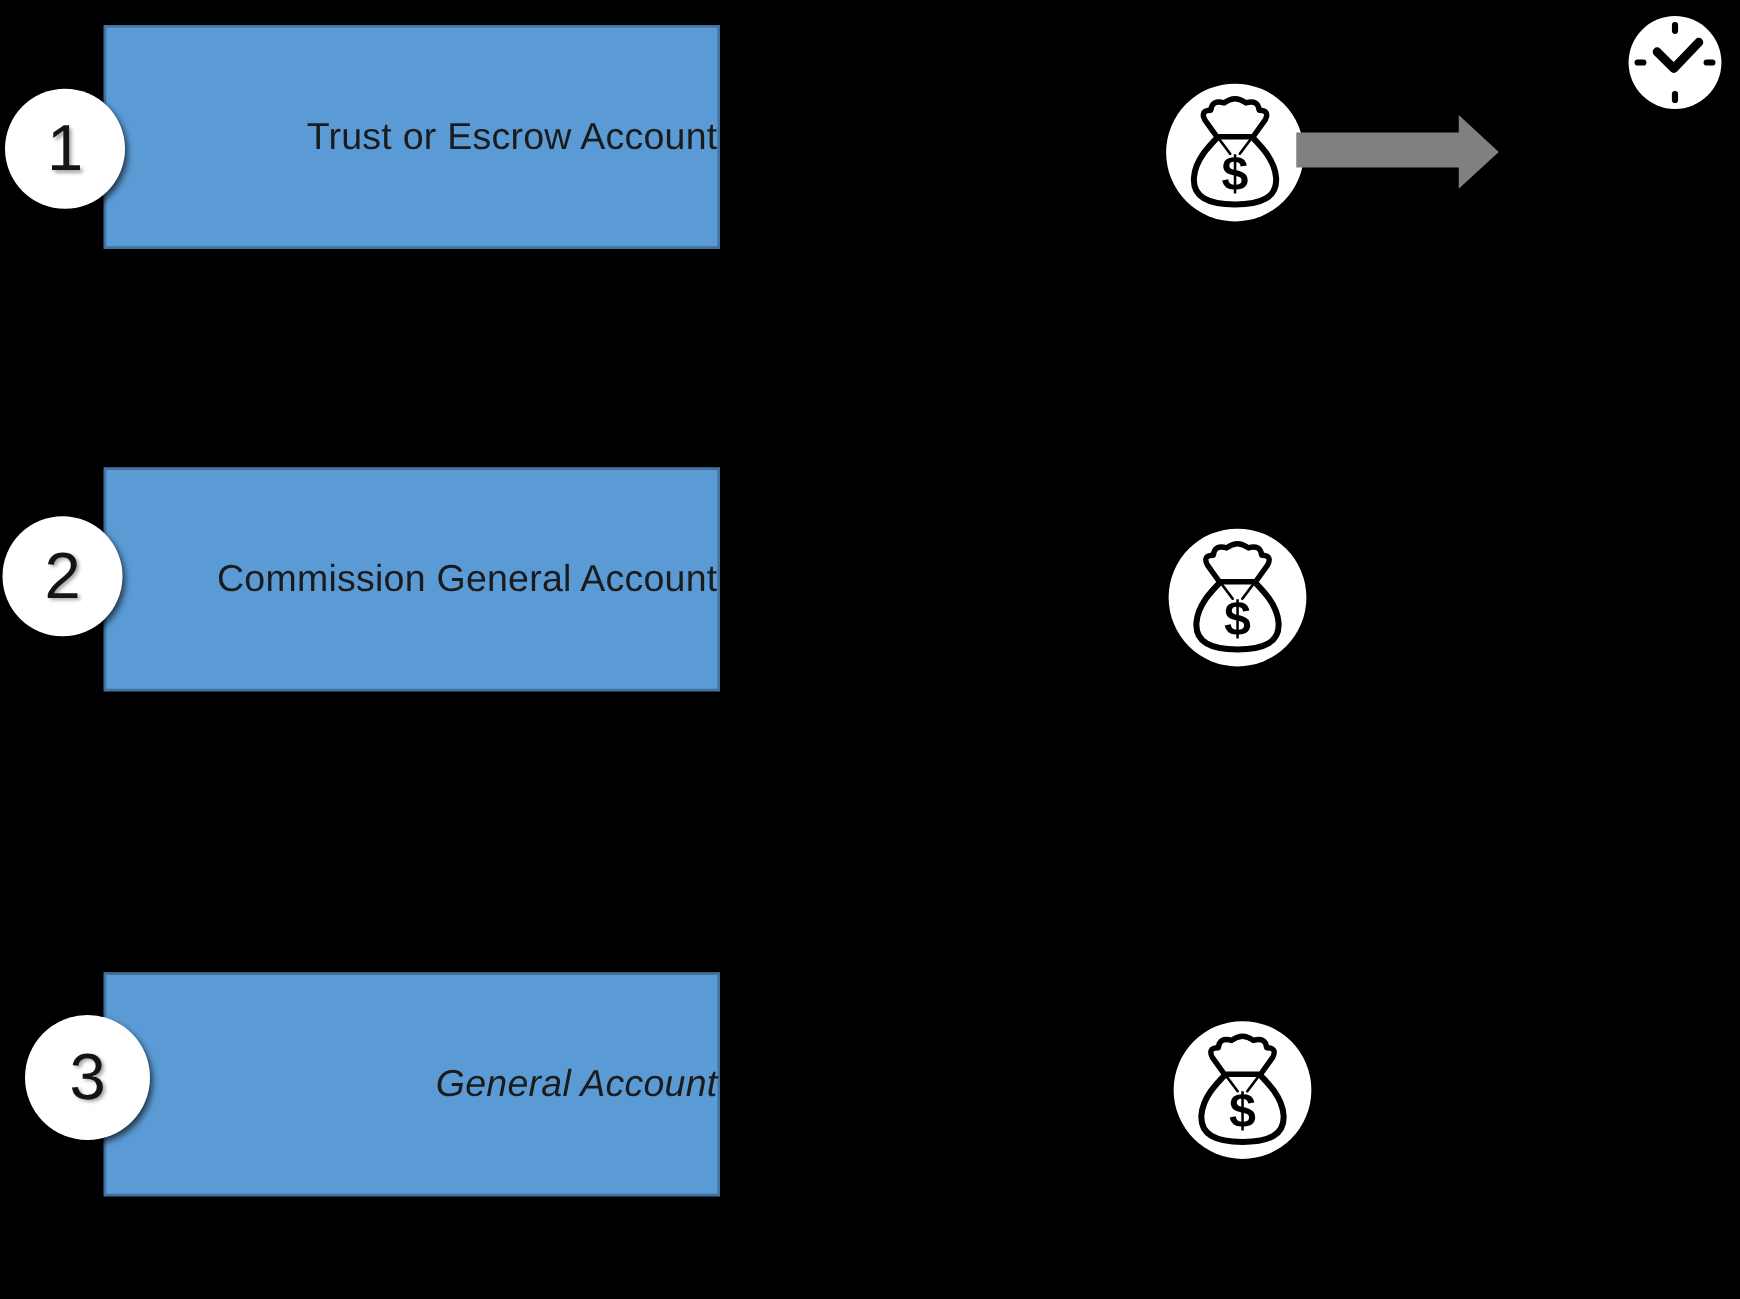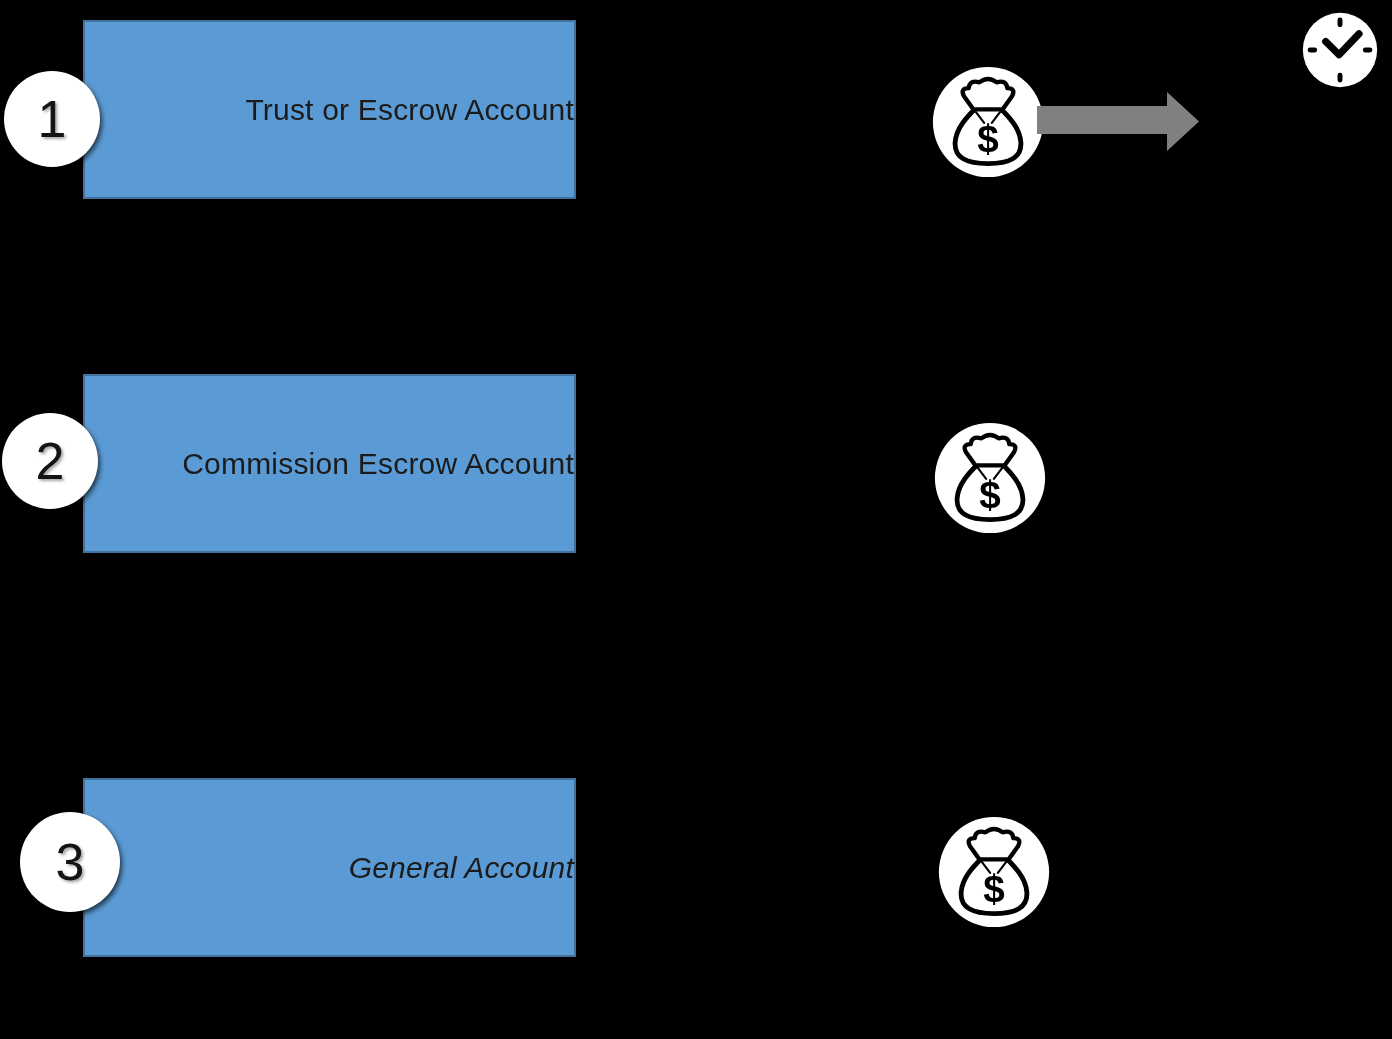--- a/index.html
+++ b/index.html
@@ -72,21 +72,21 @@
 <div id="canvas">
 
   <div class="account-box" id="box-1">
     <span class="box-label">Trust or Escrow Account</span>
   </div>
   <div class="num-circle" id="circle-1">
     <span class="num">1</span>
   </div>
 
   <div class="account-box" id="box-2">
-    <span class="box-label">Commission Escrow Account</span>
+    <span class="box-label">Commission General Account</span>
   </div>
   <div class="num-circle" id="circle-2">
     <span class="num">2</span>
   </div>
 
   <div class="account-box" id="box-3">
     <span class="box-label">General Account</span>
   </div>
   <div class="num-circle" id="circle-3">
     <span class="num">3</span>

